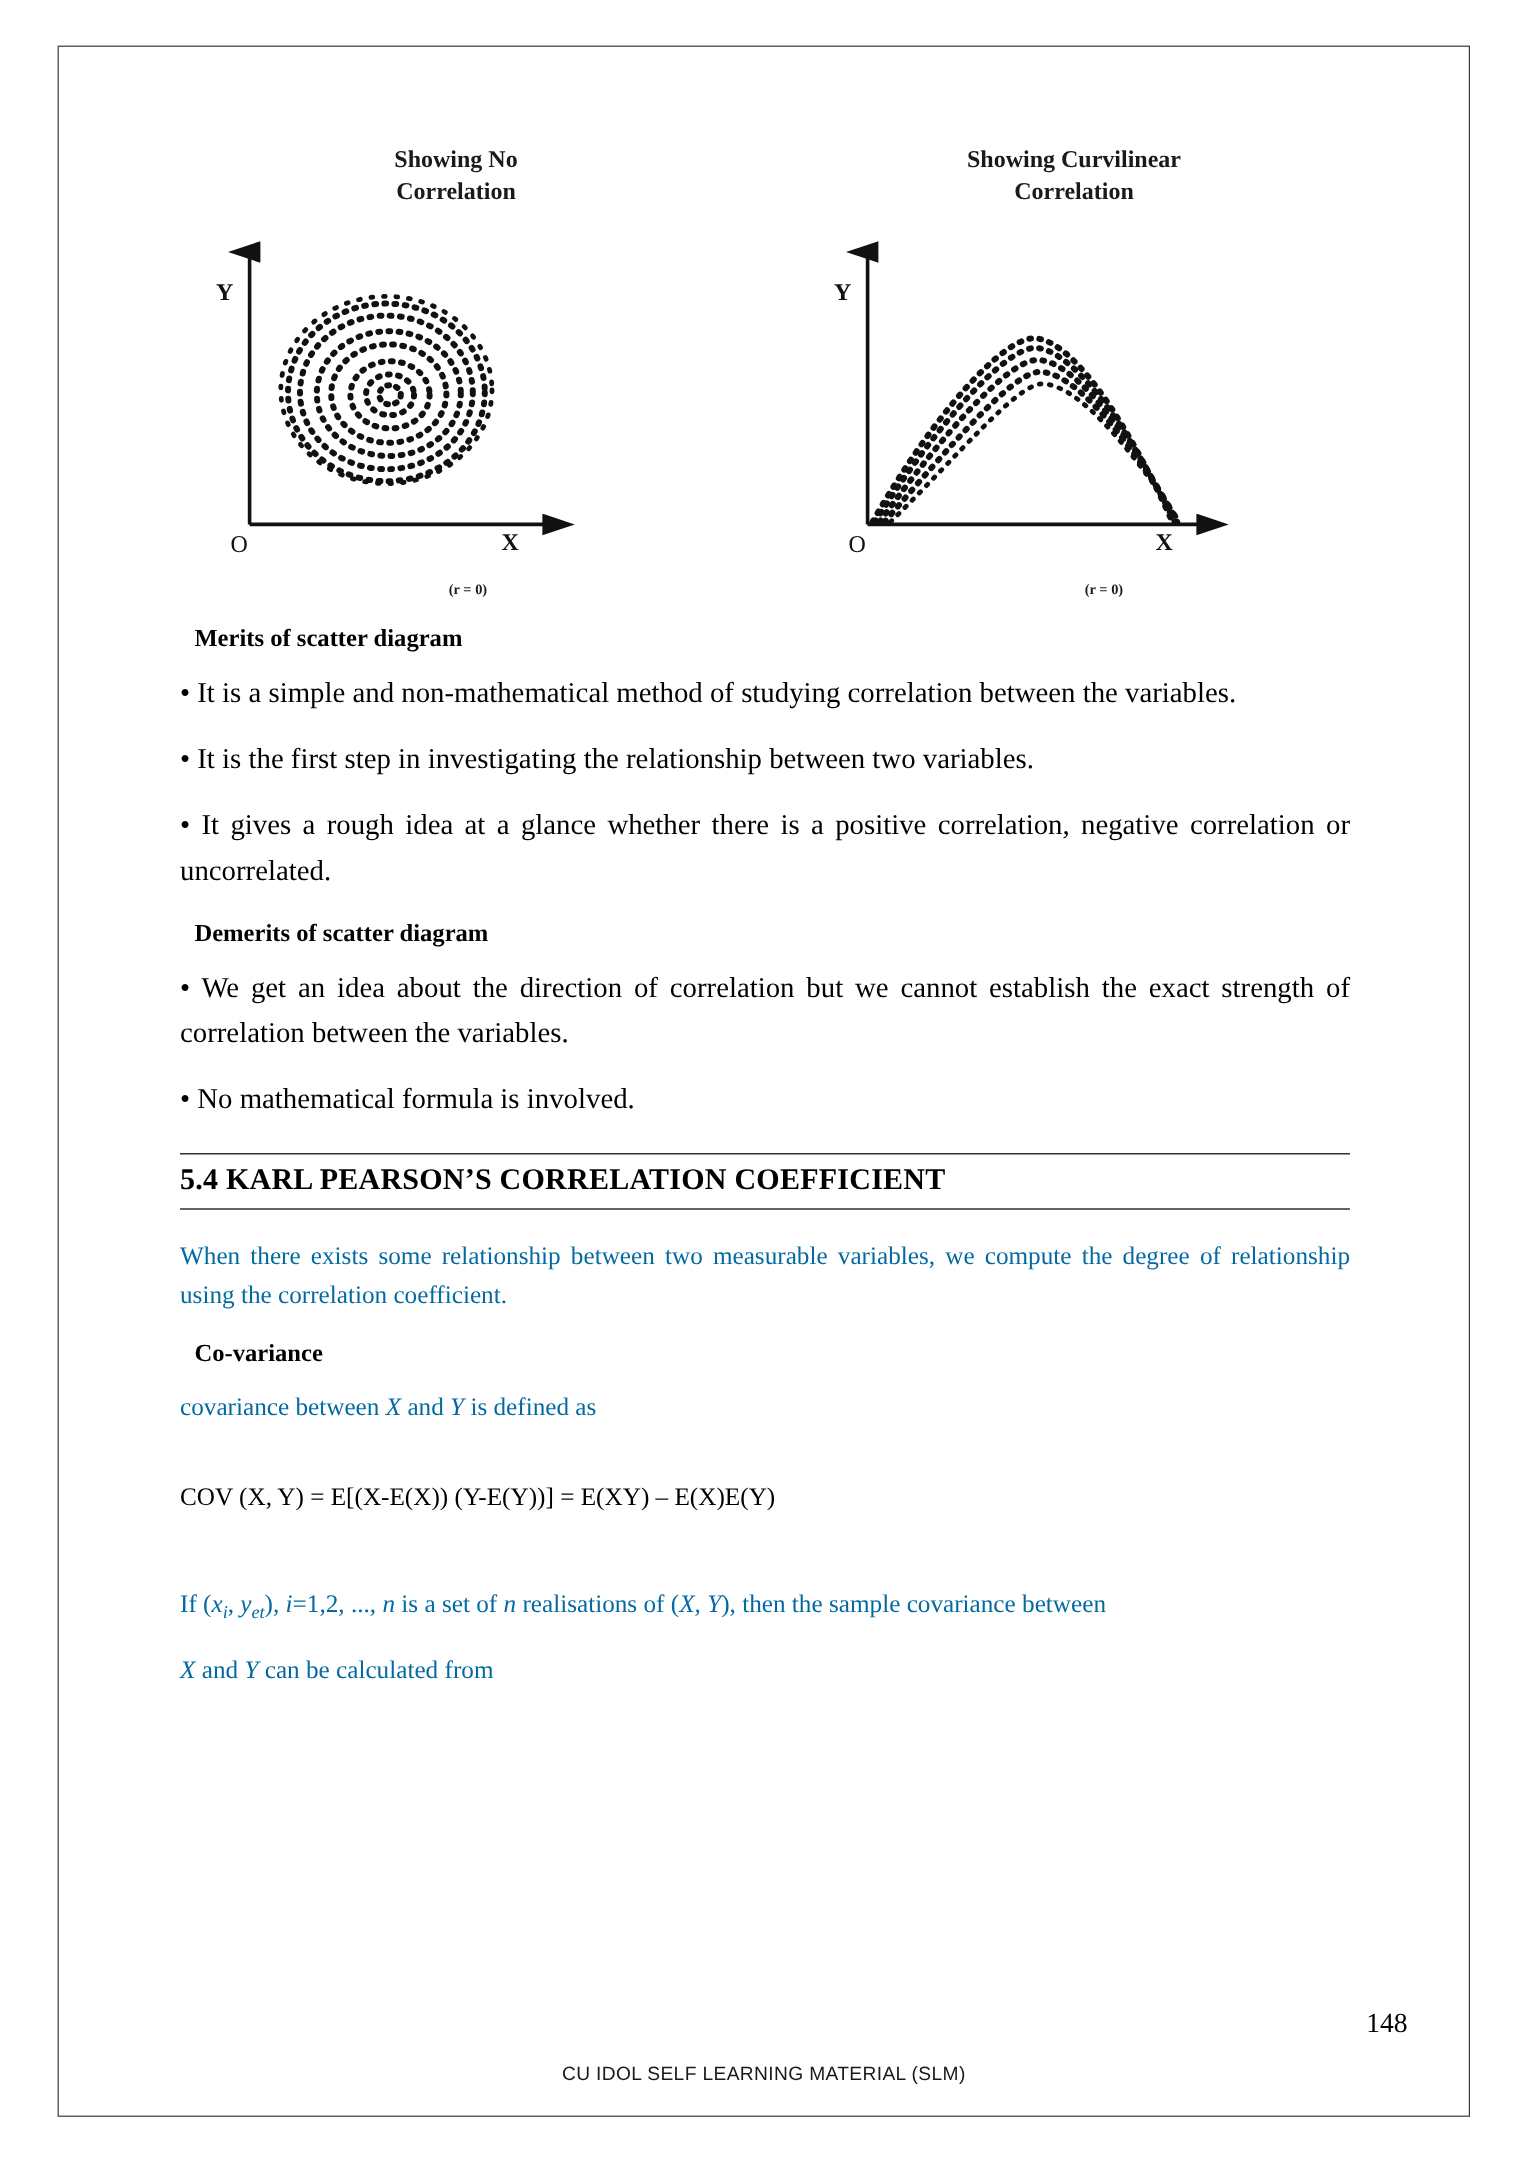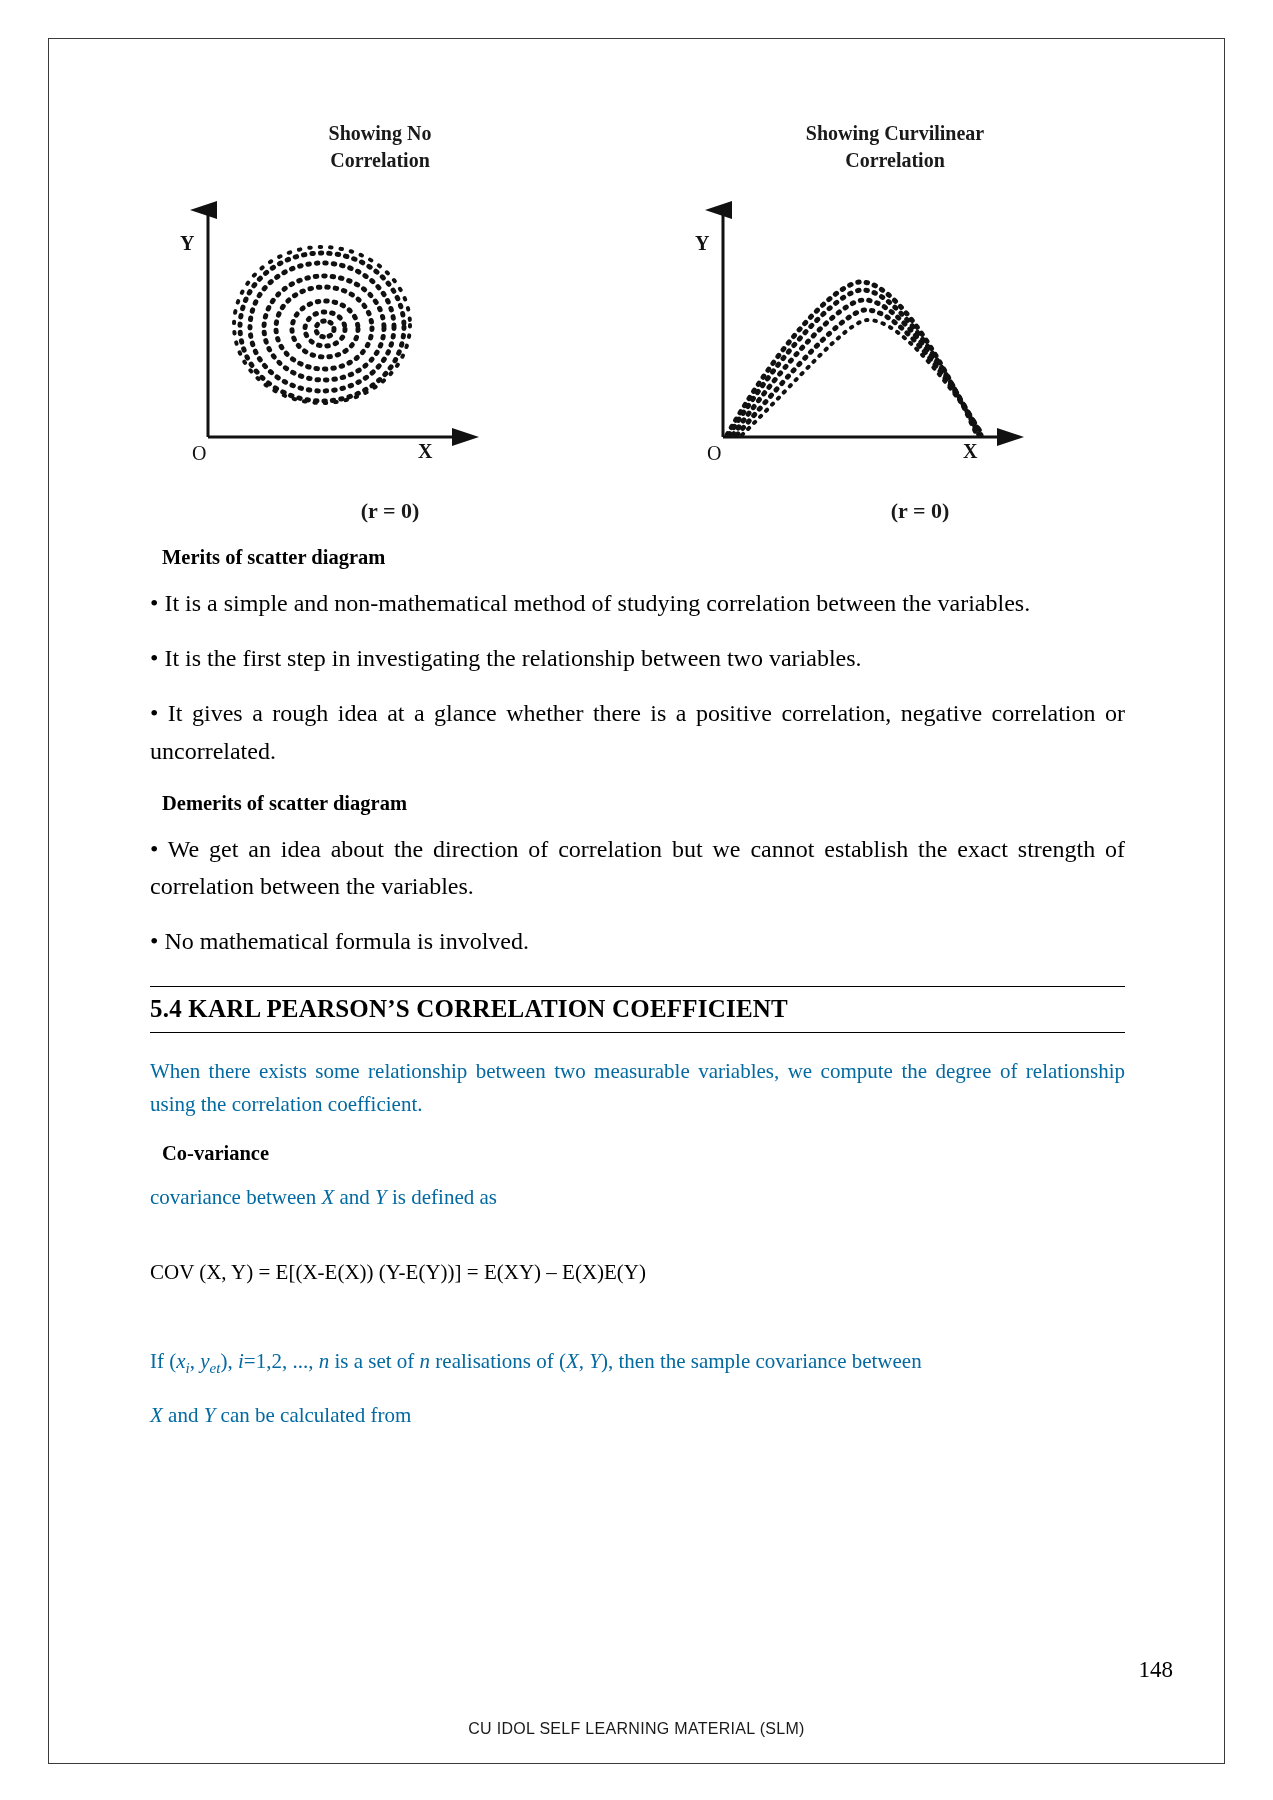--- a/index.html
+++ b/index.html
@@ -58,23 +58,23 @@
     color: #1a1a1a;
     margin-bottom: 18px;
   }
   .fig-svg-wrap {
     position: relative;
     height: 290px;
   }
   .fig-sub {
     font-family: "Liberation Serif", serif;
     font-weight: bold;
-    font-size: 22px;
+    font-size: 12px;
     color: #1a1a1a;
-    margin-top: 16px;
+    margin-top: 2px;
   }
   .fig-r-left { margin-left: 20px; }
   .fig-r-right { margin-left: 50px; }
 
   
   h3.sub-head {
     font-family: "Liberation Serif", serif;
     font-size: 20.5px;
     font-weight: bold;
     margin: 22px 0 16px 12px;
@@ -113,21 +113,21 @@
     font-size: 21px;
     margin: 46px 0 60px 0;
     color: #000;
   }
   .sub { font-size: 0.72em; vertical-align: sub; font-style: italic; }
 
   
   .page-number {
     position: absolute;
     right: 100px;
-    bottom: 117px;
+    bottom: 101px;
     font-family: "Liberation Serif", serif;
     font-size: 23px;
     color: #000;
   }
   .footer-note {
     position: absolute;
     left: 0;
     right: 0;
     bottom: 62px;
     text-align: center;

